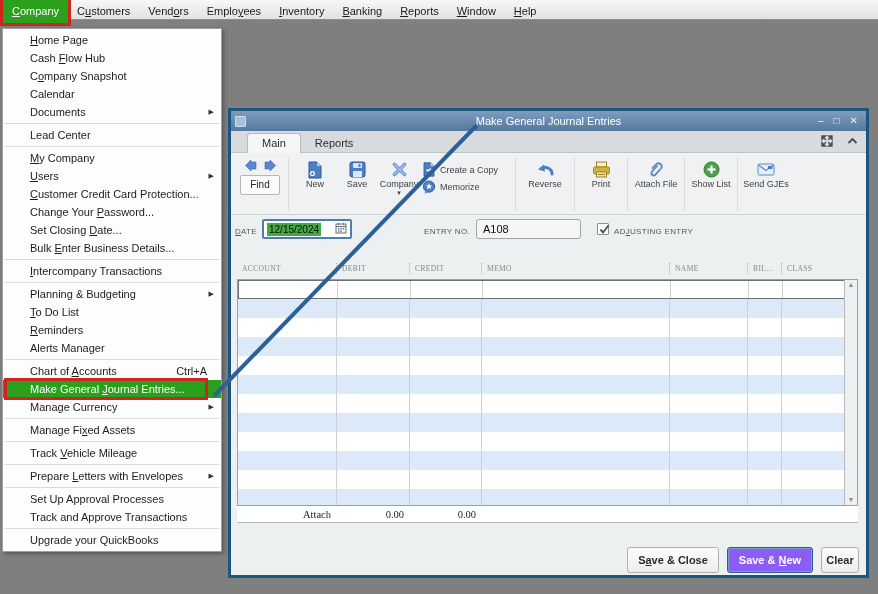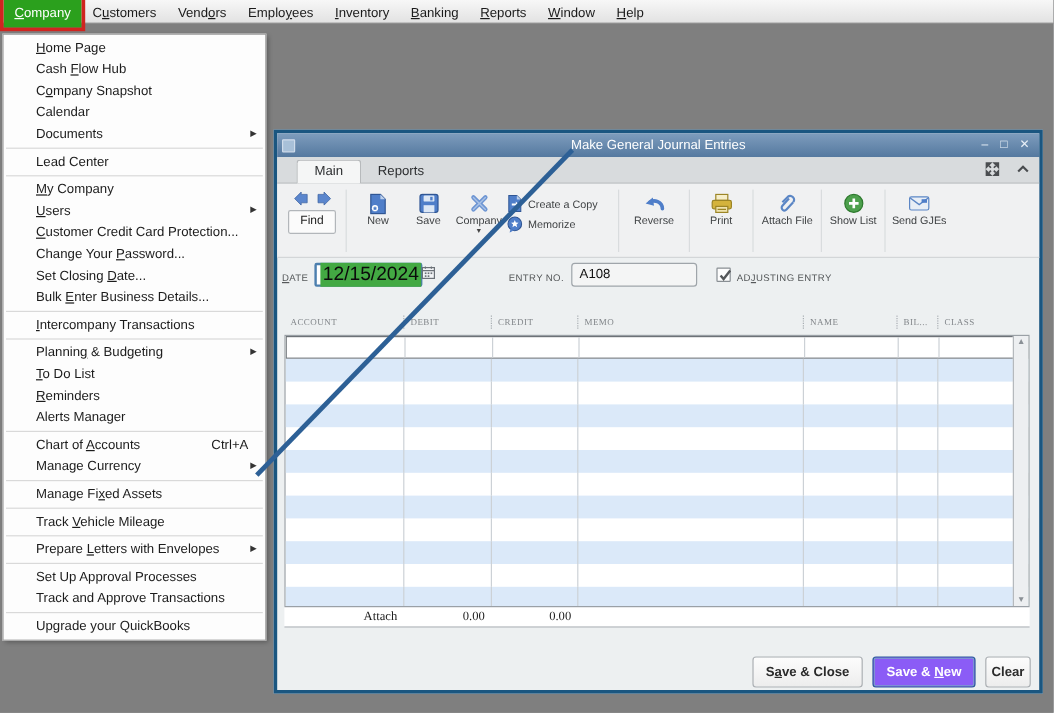--- a/index.html
+++ b/index.html
@@ -53,21 +53,21 @@
   .tool .ticon { height:19px; display:flex; align-items:center; }
   .tool .caret { font-size:6px; color:#444; margin-top:1px; }
   .copy-mem { display:flex; flex-direction:column; gap:3px; padding-top:4px; margin-left:2px; width:88px; }
   .cm-row { display:flex; align-items:center; gap:4px; font-size:9px; color:#3f4244; cursor:default; }
 
   
   .formrow { position:relative; height:40px; }
   .flabel { position:absolute; font-size:8px; color:#55585a; letter-spacing:.3px; }
   .date-field { position:absolute; left:31px; top:4px; width:90px; height:20px; background:#fff;
     border:2px solid #4c7fae; border-radius:2px; display:flex; align-items:center; padding:0 3px; }
-  .date-text { background:#43a943; color:#0b0b0b; font-size:16px; padding:1px 2px; }
+  .date-text { background:#43a943; color:#0b0b0b; font-size:10px; padding:1px 2px; }
   .date-cal { margin-left:auto; }
   .entry-field { position:absolute; left:245px; top:4px; width:105px; height:20px; background:#f4f5f5;
     border:1px solid #9fa5aa; border-radius:3px; font-size:11px; color:#111; line-height:18px; padding-left:6px; }
   .checkbox { position:absolute; left:366px; top:8px; width:12px; height:12px; background:#fdfdfd;
     border:1px solid #898f94; border-radius:1px; }
   .checkbox svg { position:absolute; left:0; top:-1px; }
 
   
   .grid { position:absolute; left:6px; top:147px; width:621px;font-family:Liberation Serif, serif; }
   .thead { display:flex; height:21px; align-items:center; }
@@ -127,20 +127,21 @@
       <div class="menu-item">Bulk <span class="u">E</span>nter Business Details...</div>
       <div class="menu-sep"></div>
       <div class="menu-item"><span class="u">I</span>ntercompany Transactions</div>
       <div class="menu-sep"></div>
       <div class="menu-item">Plannin<span class="u">g</span> &amp; Budgeting<span class="subarrow">▶</span></div>
       <div class="menu-item"><span class="u">T</span>o Do List</div>
       <div class="menu-item"><span class="u">R</span>eminders</div>
       <div class="menu-item">Alerts Manager</div>
       <div class="menu-sep"></div>
       <div class="menu-item">Chart of <span class="u">A</span>ccounts<span class="shortcut">Ctrl+A</span></div>
+      <div class="menu-item hl">Make General <span class="u">J</span>ournal Entries...</div>
       <div class="menu-item">Manage Currency<span class="subarrow">▶</span></div>
       <div class="menu-sep"></div>
       <div class="menu-item">Manage Fi<span class="u">x</span>ed Assets</div>
       <div class="menu-sep"></div>
       <div class="menu-item">Track <span class="u">V</span>ehicle Mileage</div>
       <div class="menu-sep"></div>
       <div class="menu-item">Prepare <span class="u">L</span>etters with Envelopes<span class="subarrow">▶</span></div>
       <div class="menu-sep"></div>
       <div class="menu-item">Set Up Approval Processes</div>
       <div class="menu-item">Track and Approve Transactions</div>

